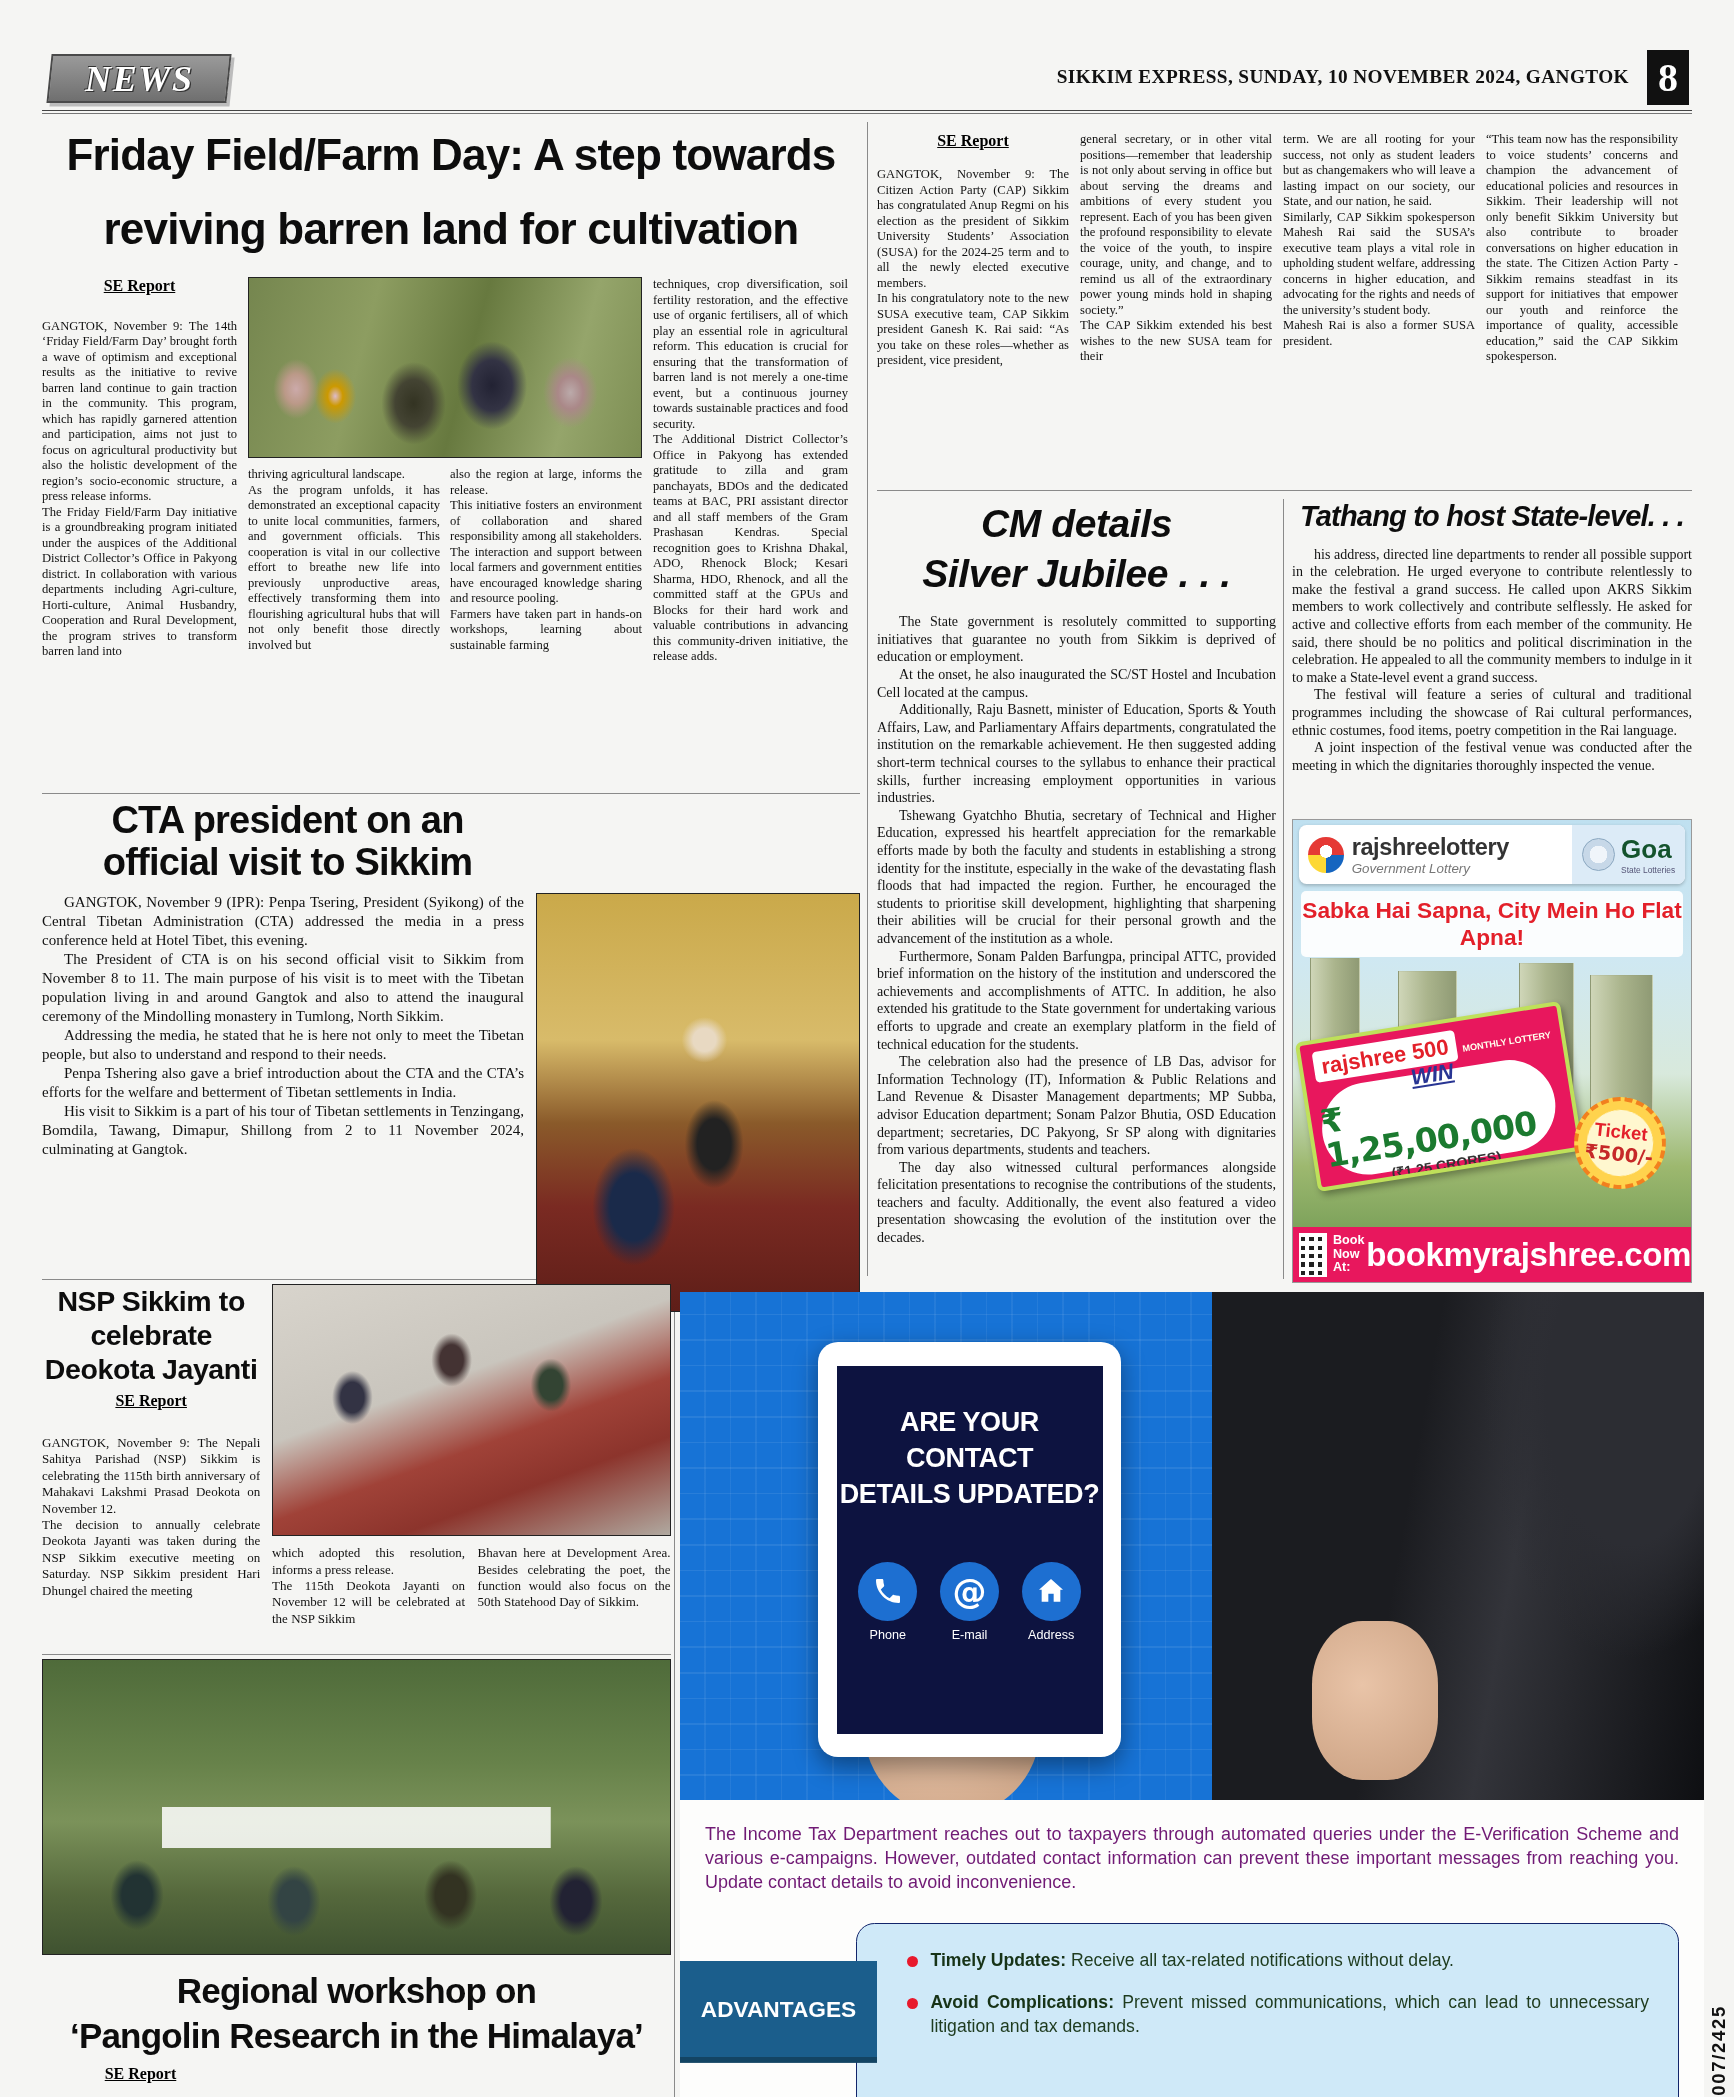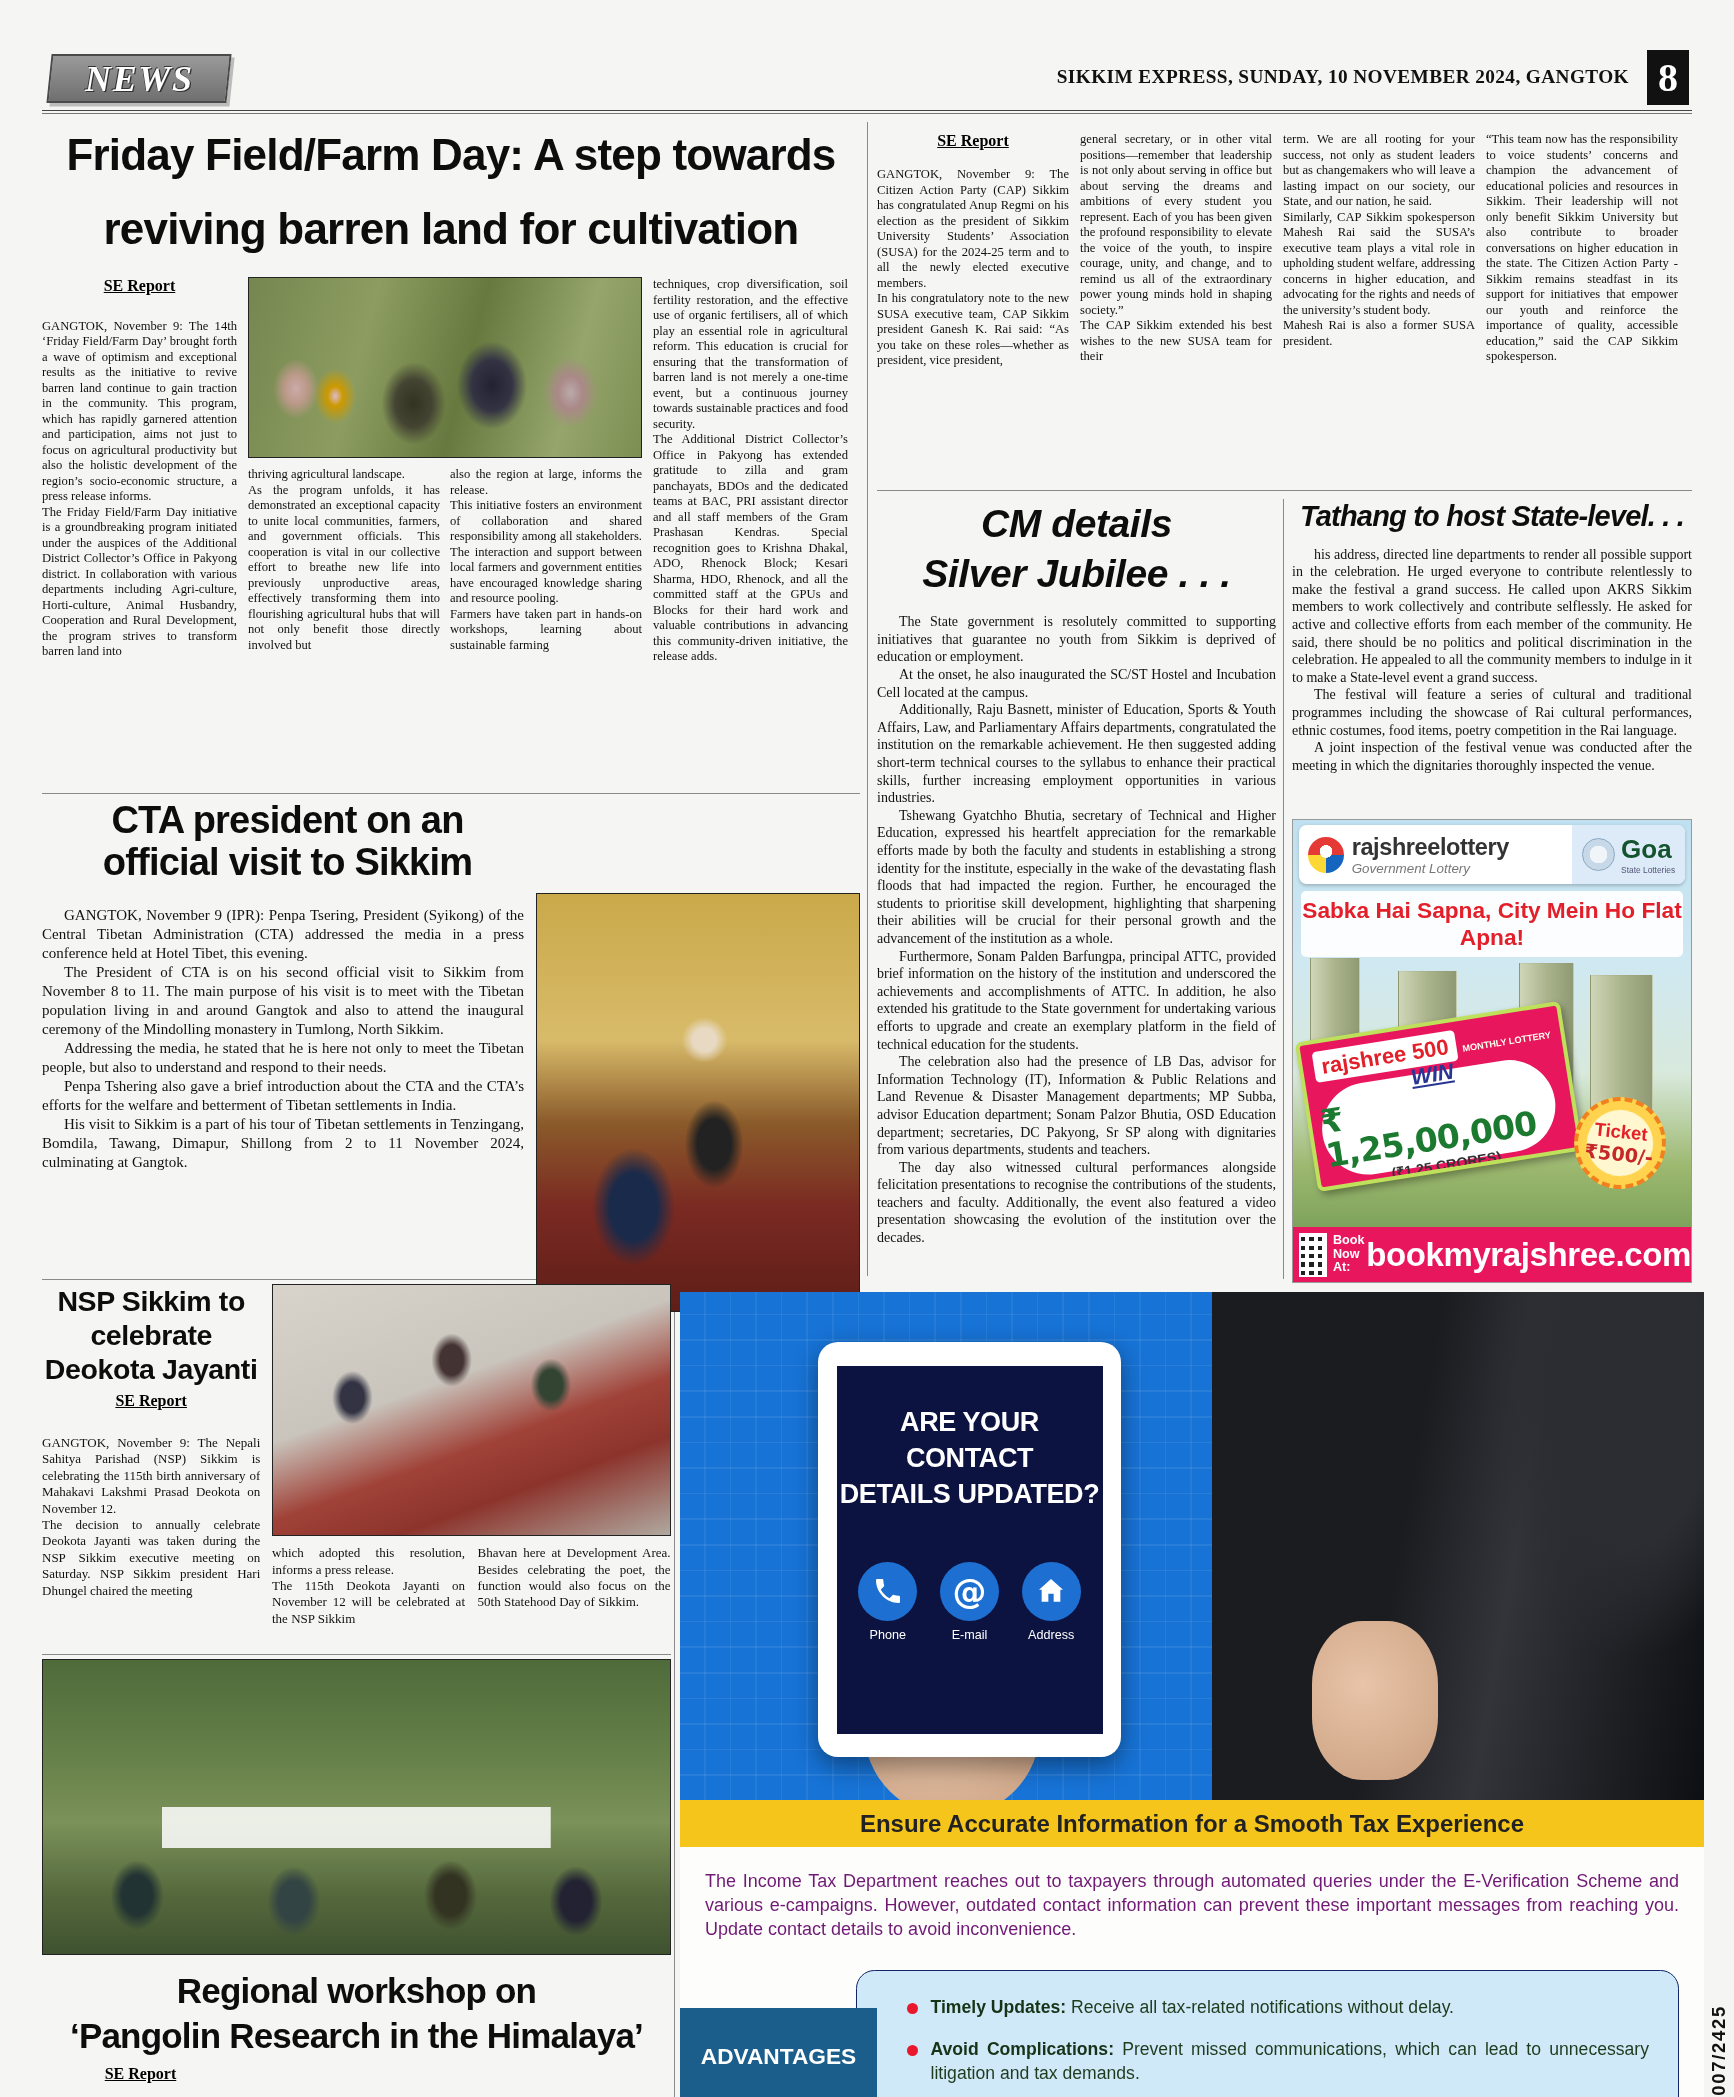--- a/index.html
+++ b/index.html
@@ -103,21 +103,21 @@
   .rj-qr { width:44px; height:44px; margin:0 5.9px; background:
       repeating-linear-gradient(0deg,#111 0 4.2px, #fff 4.2px 8.4px),
       repeating-linear-gradient(90deg,#111 0 4.2px, #fff 4.2px 8.4px); background-blend-mode:screen; border:2.5px solid #fff; }
   .rj-book { font-size:12.6px; font-weight:bold; color:#fff; line-height:13.4px; width:55px; }
   .rj-site { font-size:33px; font-weight:bold; color:#fff; letter-spacing:-0.4px; }
 
   
   #cta { position:absolute; left:42px; top:799px; width:818px; height:476px; }
   #cta .headline { width:491px; font-size:38px; line-height:42px; }
   #cta .body { display:flex; gap:11.7px; margin-top:10px; }
-  #cta .paras { width:482px;margin-top:13px; }
+  #cta .paras { width:482px; }
   #cta .para { font-size:15px; line-height:19px; }
   #cta-photo { width:324px; height:419px;
     background:
       radial-gradient(59px 84px at 30% 75%, #1a2a4a 0 40%, transparent 70%),
       radial-gradient(42px 63px at 55% 60%, #222 0 40%, transparent 70%),
       radial-gradient(38px 38px at 52% 35%, #e8d9c2 0 30%, transparent 60%),
       linear-gradient(180deg, #caa94a 0%, #d8bb6a 35%, #8a5a2a 55%, #7a2a22 75%, #5e1e18 100%); }
 
   
   #nsp { position:absolute; left:42px; top:1284px; width:629px; height:367px; }
@@ -396,21 +396,20 @@
                     <path fill="#fff" d="M12 3l9 8h-2v9h-5v-6h-4v6H5v-9H3l9-8z"></path>
                   </svg>
               </div>
               <div class="lbl">Address</div>
             </div>
           </div>
         </div>
       </div>
     </div>
 
-    <div class="it-strip">Ensure Accurate Information for a Smooth Tax Experience</div>
 
     <div class="it-intro">The Income Tax Department reaches out to taxpayers through automated queries under the E-Verification Scheme and various e-campaigns. However, outdated contact information can prevent these important messages from reaching you. Update contact details to avoid inconvenience.</div>
 
     <div class="it-block">
       <div class="it-label">ADVANTAGES</div>
       <ul class="it-round">
         <li><b>Timely Updates:</b><span> Receive all tax-related notifications without delay.</span></li>
         <li><b>Avoid Complications:</b><span> Prevent missed communications, which can lead to unnecessary litigation and tax demands.</span></li>
 
       </ul>

